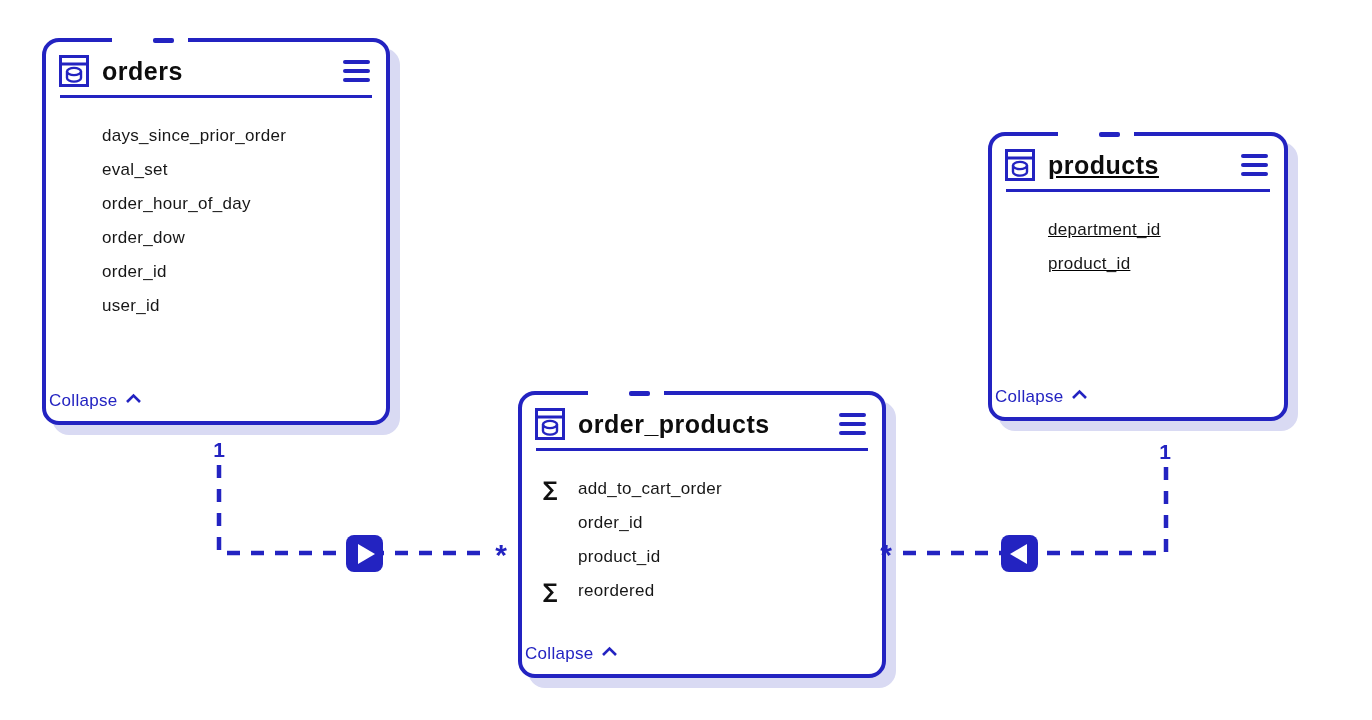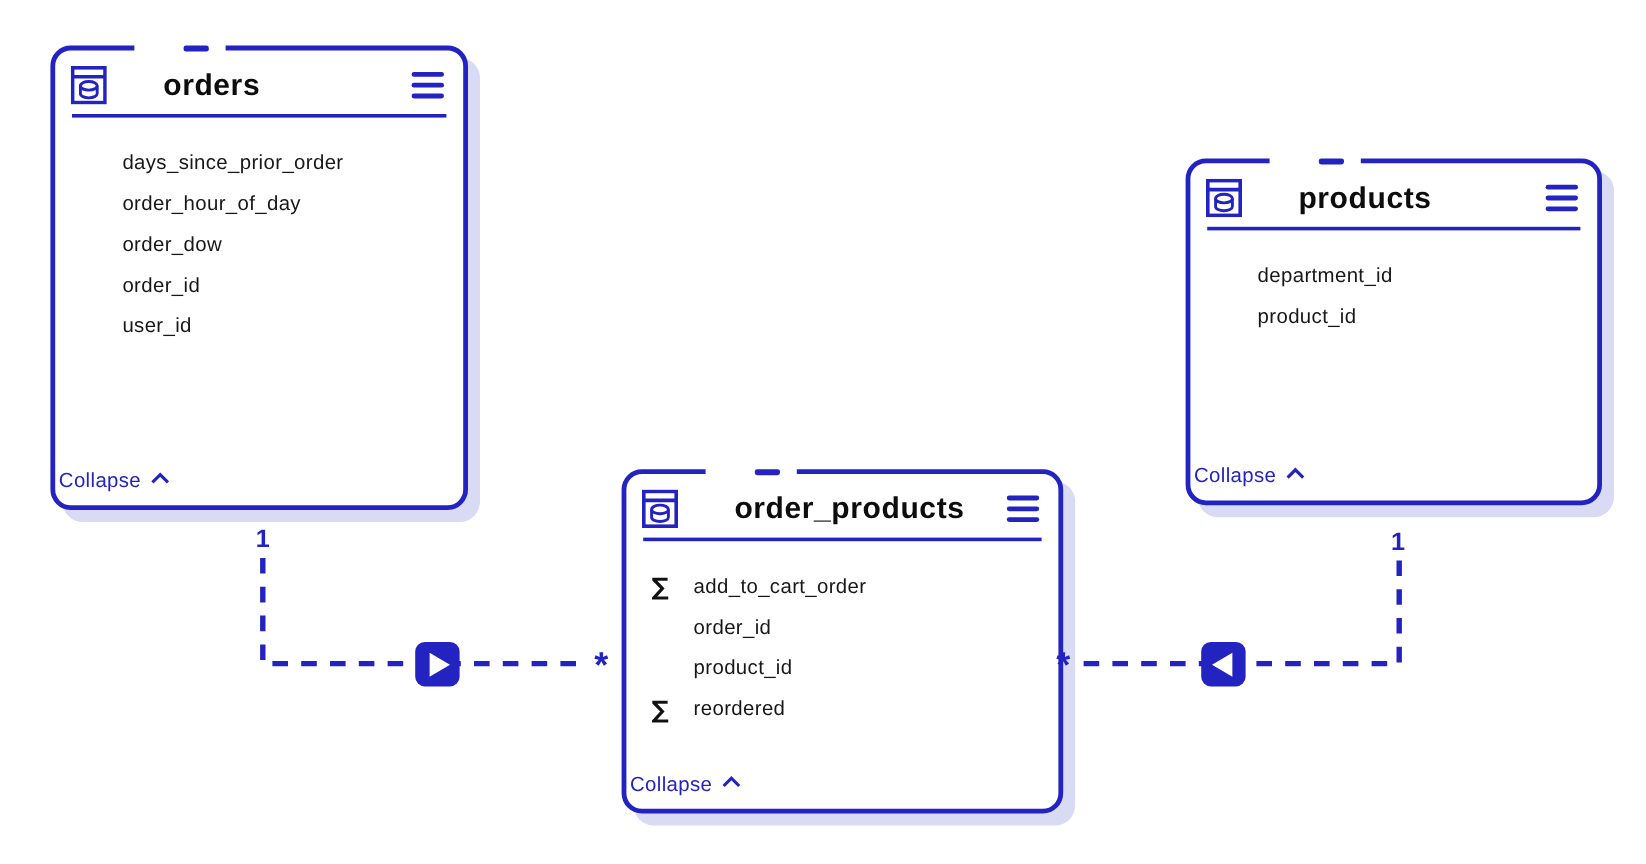--- a/index.html
+++ b/index.html
@@ -25,31 +25,30 @@
   }
 
   
   .card {
     position: absolute; background: #fff;
     border: 4px solid var(--accent); border-radius: 17px;
     box-shadow: 10px 10px 0 var(--shadow);
     z-index: 1;
   }
   .card-orders        { left: 42px;  top: 38px;  width: 348px; height: 387px; }
-  .card-products      { left: 988px; top: 132px; width: 347px; height: 289px; }
+  .card-products      { left: 988px; top: 132px; width: 300px; height: 289px; text-decoration: underline; }
   .card-orderproducts { left: 518px; top: 391px; width: 368px; height: 287px; }
 
   
   .notch-gap  { position: absolute; top: -6px; left: 66px; width: 76px; height: 8px; background: #fff; }
   .notch-dash { position: absolute; top: -4px; left: 107px; width: 21px; height: 4.5px; background: var(--accent); border-radius: 2px; }
 
   .card-header {
     display: flex; align-items: center;
     padding: 13px 16px 8px 13px;
-    gap: 34px;
   }
   .table-icon { flex: none; display: block; color: var(--accent); }
   .card-title {
     flex: 1 1 auto; margin-left: 13px;
     font-size: 25px; font-weight: 700; letter-spacing: 0.5px;
     color: var(--title-text); white-space: nowrap;
   }
   .menu-btn {
     flex: none; display: flex; flex-direction: column; gap: 4.5px;
     padding: 2px 0; cursor: pointer;
@@ -122,20 +121,24 @@
         </div>
     </div>
     <div class="header-divider"></div>
     <div class="fields">
       <div class="field-row">
           <span class="field-ico"></span>
           <span class="field-name">days_since_prior_order</span>
         </div>
       <div class="field-row">
           <span class="field-ico"></span>
+          <span class="field-name">eval_set</span>
+        </div>
+      <div class="field-row">
+          <span class="field-ico"></span>
           <span class="field-name">order_hour_of_day</span>
         </div>
       <div class="field-row">
           <span class="field-ico"></span>
           <span class="field-name">order_dow</span>
         </div>
       <div class="field-row">
           <span class="field-ico"></span>
           <span class="field-name">order_id</span>
         </div>

